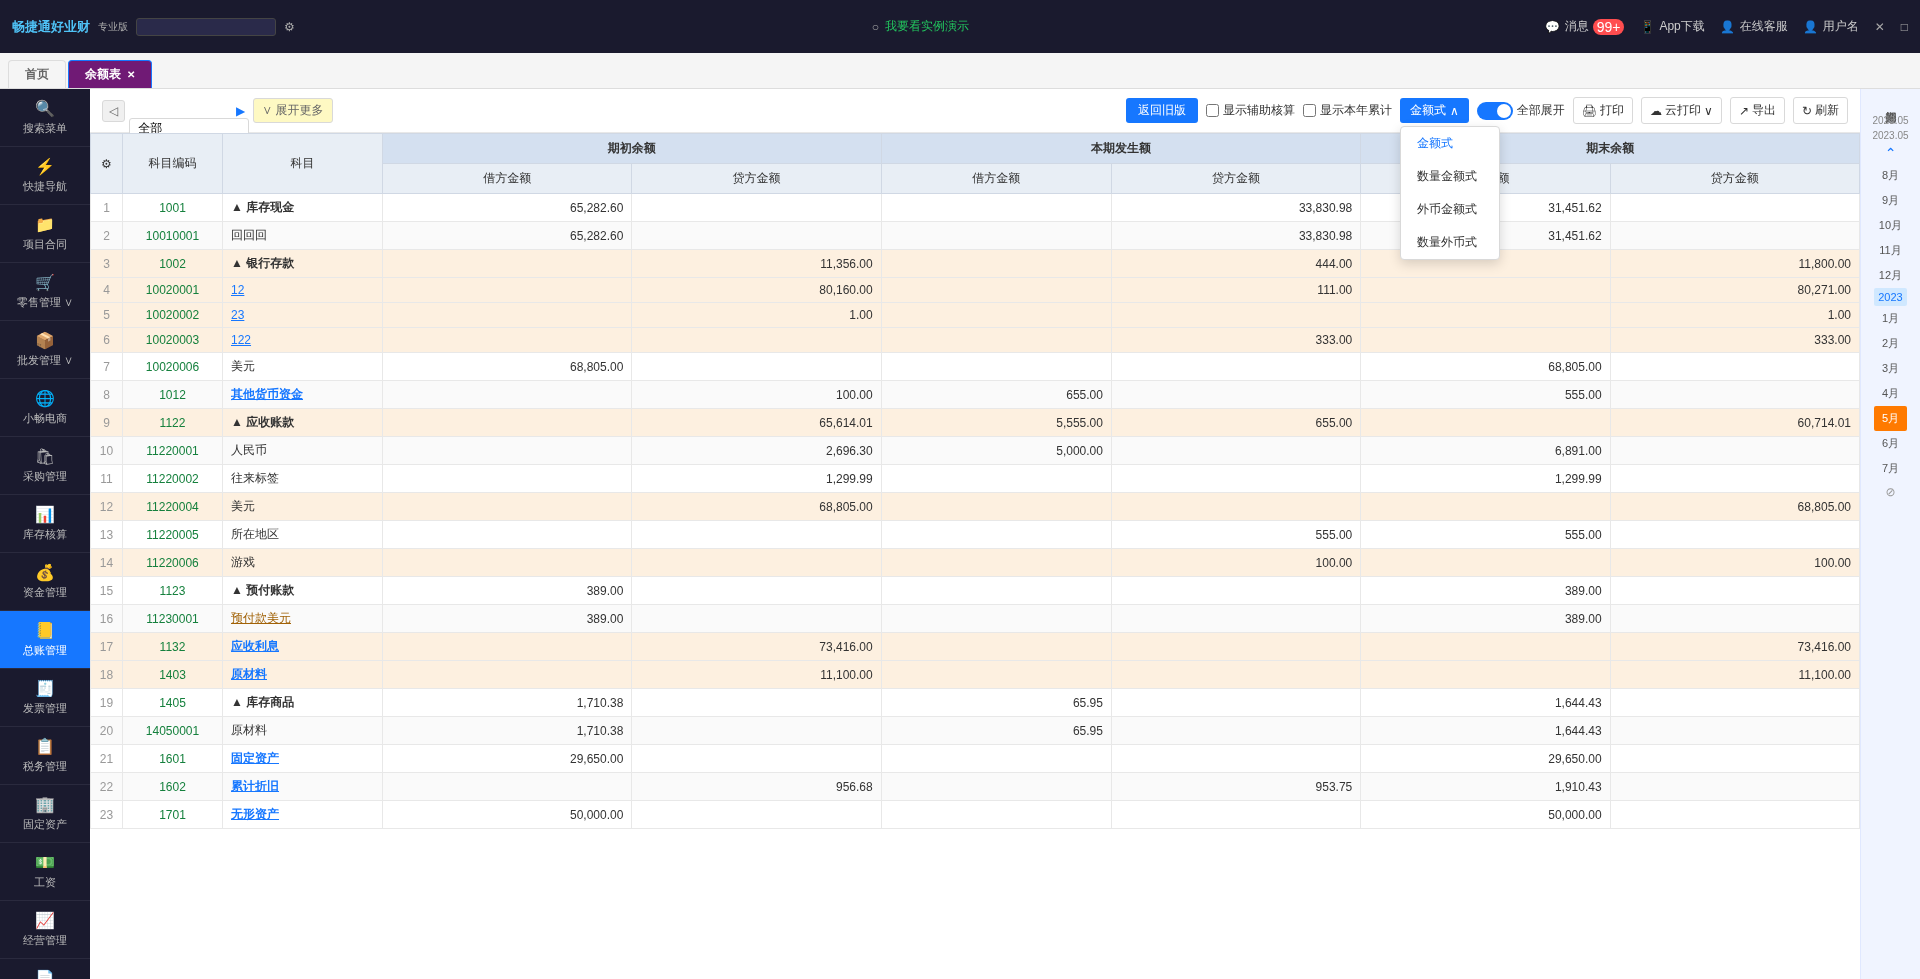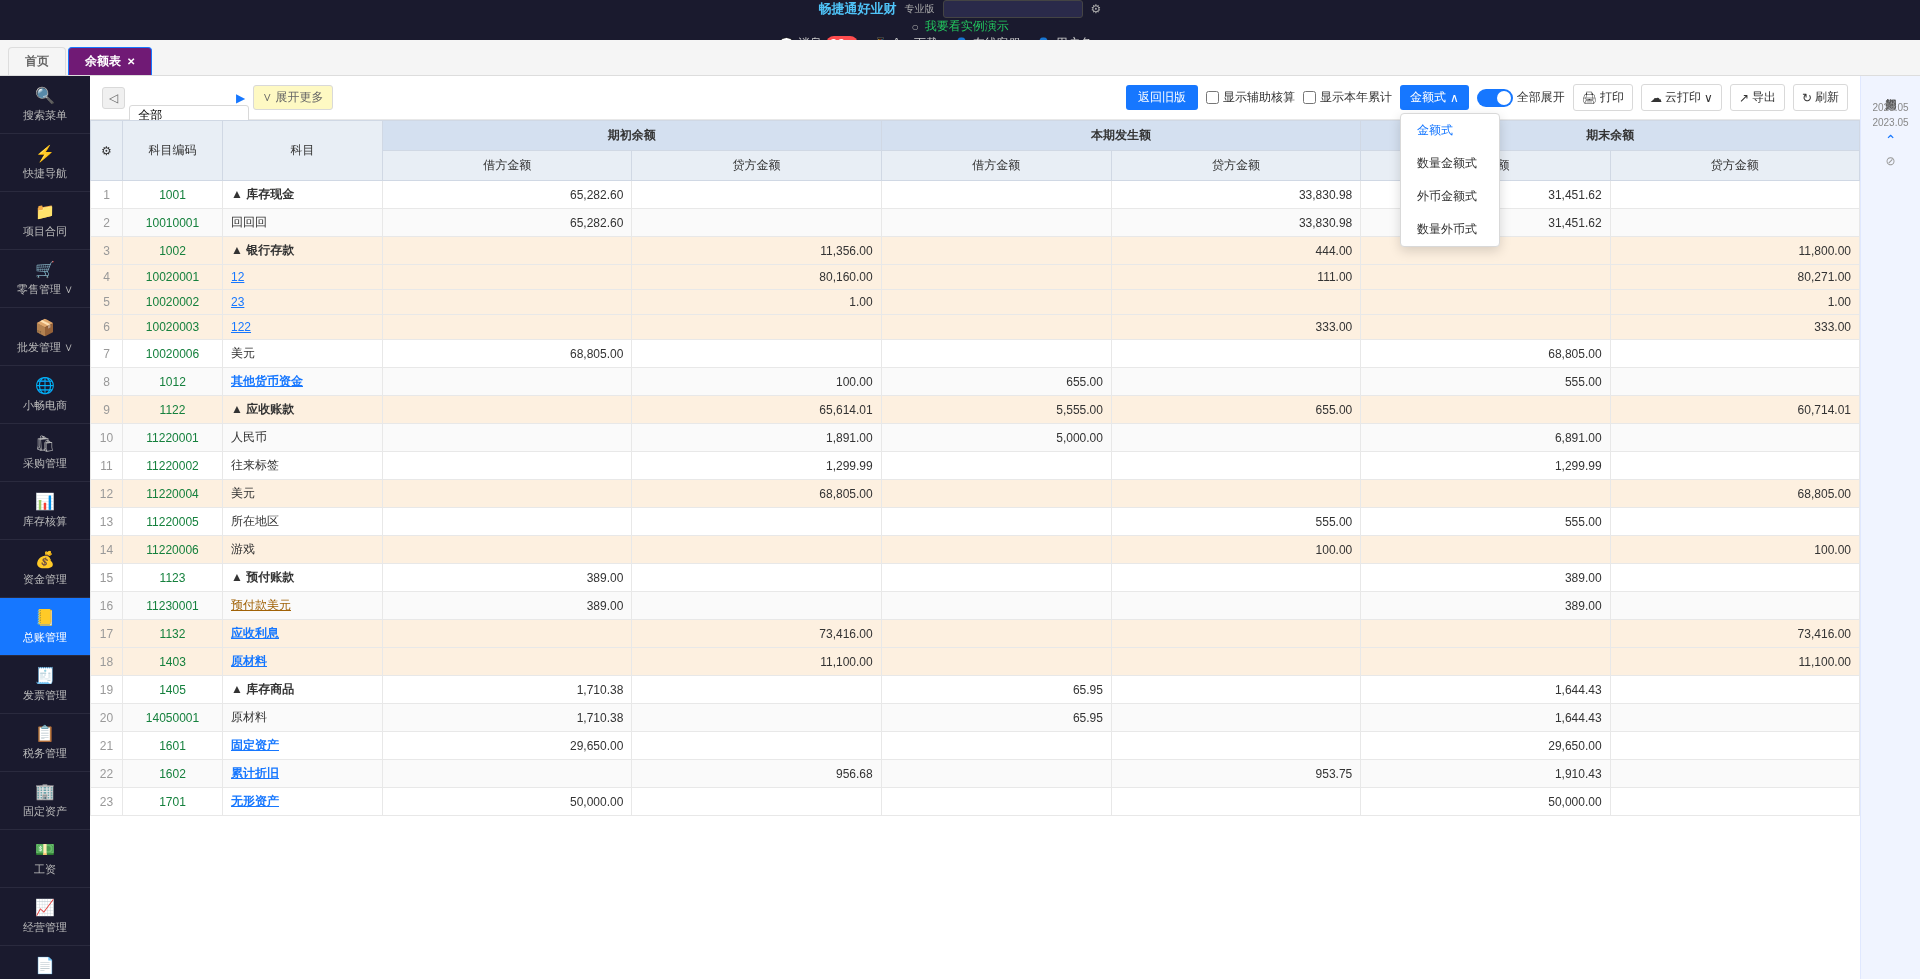--- a/index.html
+++ b/index.html
@@ -1,27 +1,26 @@
 <!DOCTYPE html>
 <html><head>
   <meta charset="utf-8">
   <style>
     * { box-sizing: border-box; margin: 0; padding: 0; }
     body { font-family: 'Microsoft YaHei', Arial, sans-serif; font-size: 12px; background: #f0f2f5; color: #333; width: 1920px; height: 979px; overflow: hidden; display: flex; flex-direction: column; }
 
     
     .top-header {
-      height: 40px;
+      height: 53px;
       background: #1a1a2e;
       display: flex;
       align-items: center;
-      padding: 0 12px;
+      padding: 9px 12px;
       justify-content: space-between;
       flex-shrink: 0;
-      flex-direction: column;
     }
     .top-header-left { display: flex; align-items: center; gap: 8px; }
     .app-logo { color: #4fc3f7; font-size: 13px; font-weight: bold; }
     .app-version { color: #aaa; font-size: 10px; }
     .header-search { background: #2a2a4a; border: 1px solid #444; border-radius: 3px; color: #ccc; padding: 2px 8px; font-size: 11px; width: 140px; }
     .header-center { display: flex; align-items: center; gap: 6px; }
     .demo-btn { color: #22c55e; font-size: 12px; display: flex; align-items: center; gap: 4px; cursor: pointer; }
     .top-header-right { display: flex; align-items: center; gap: 16px; color: #ccc; font-size: 12px; }
     .header-icon-item { display: flex; align-items: center; gap: 4px; cursor: pointer; }
     .badge { background: #ff4d4f; color: white; border-radius: 8px; padding: 0 4px; font-size: 14px; }
@@ -473,21 +472,21 @@
               <td class="td-right">5,555.00</td>
               <td class="td-right">655.00</td>
               <td class="td-right"></td>
               <td class="td-right">60,714.01</td>
             </tr>
             <tr>
               <td class="row-num">10</td>
               <td class="td-center td-code">11220001</td>
               <td>人民币</td>
               <td class="td-right"></td>
-              <td class="td-right">1,891.00</td>
+              <td class="td-right">2,696.30</td>
               <td class="td-right">5,000.00</td>
               <td class="td-right"></td>
               <td class="td-right">6,891.00</td>
               <td class="td-right"></td>
             </tr>
             <tr>
               <td class="row-num">11</td>
               <td class="td-center td-code">11220002</td>
               <td>往来标签</td>
               <td class="td-right"></td>
@@ -634,15 +633,30 @@
     </div>
   </div>
 
   <div class="right-panel">
     <div class="panel-header-row">
       <span style="font-size:11px;color:#555;writing-mode:vertical-rl;padding:4px 0 8px;">期间选择</span>
     </div>
     <div style="font-size:10px;color:#888;text-align:center;padding:2px">2023.05</div>
     <div style="font-size:10px;color:#888;text-align:center;padding:2px">2023.05</div>
     <span class="period-arrow">⌃</span>
+    <div id="month-list">
+        <div style="padding: 5px 4px; font-size: 11px; color: rgb(85, 85, 85); cursor: pointer; text-align: center; width: 100%;">8月</div>
+        <div style="padding: 5px 4px; font-size: 11px; color: rgb(85, 85, 85); cursor: pointer; text-align: center; width: 100%;">9月</div>
+        <div style="padding: 5px 4px; font-size: 11px; color: rgb(85, 85, 85); cursor: pointer; text-align: center; width: 100%;">10月</div>
+        <div style="padding: 5px 4px; font-size: 11px; color: rgb(85, 85, 85); cursor: pointer; text-align: center; width: 100%;">11月</div>
+        <div style="padding: 5px 4px; font-size: 11px; color: rgb(85, 85, 85); cursor: pointer; text-align: center; width: 100%;">12月</div>
+        <div style="padding: 3px 4px; font-size: 11px; color: rgb(22, 119, 255); cursor: pointer; text-align: center; width: 100%; background: rgb(208, 232, 255); border-radius: 2px;">2023</div>
+        <div style="padding: 5px 4px; font-size: 11px; color: rgb(85, 85, 85); cursor: pointer; text-align: center; width: 100%;">1月</div>
+        <div style="padding: 5px 4px; font-size: 11px; color: rgb(85, 85, 85); cursor: pointer; text-align: center; width: 100%;">2月</div>
+        <div style="padding: 5px 4px; font-size: 11px; color: rgb(85, 85, 85); cursor: pointer; text-align: center; width: 100%;">3月</div>
+        <div style="padding: 5px 4px; font-size: 11px; color: rgb(85, 85, 85); cursor: pointer; text-align: center; width: 100%;">4月</div>
+        <div style="padding: 5px 4px; font-size: 11px; color: white; cursor: pointer; text-align: center; width: 100%; background: rgb(255, 122, 0); border-radius: 2px;">5月</div>
+        <div style="padding: 5px 4px; font-size: 11px; color: rgb(85, 85, 85); cursor: pointer; text-align: center; width: 100%;">6月</div>
+        <div style="padding: 5px 4px; font-size: 11px; color: rgb(85, 85, 85); cursor: pointer; text-align: center; width: 100%;">7月</div>
+      </div>
     <span class="period-collapse">⊘</span>
   </div>
 </div>
 
 </body></html>

